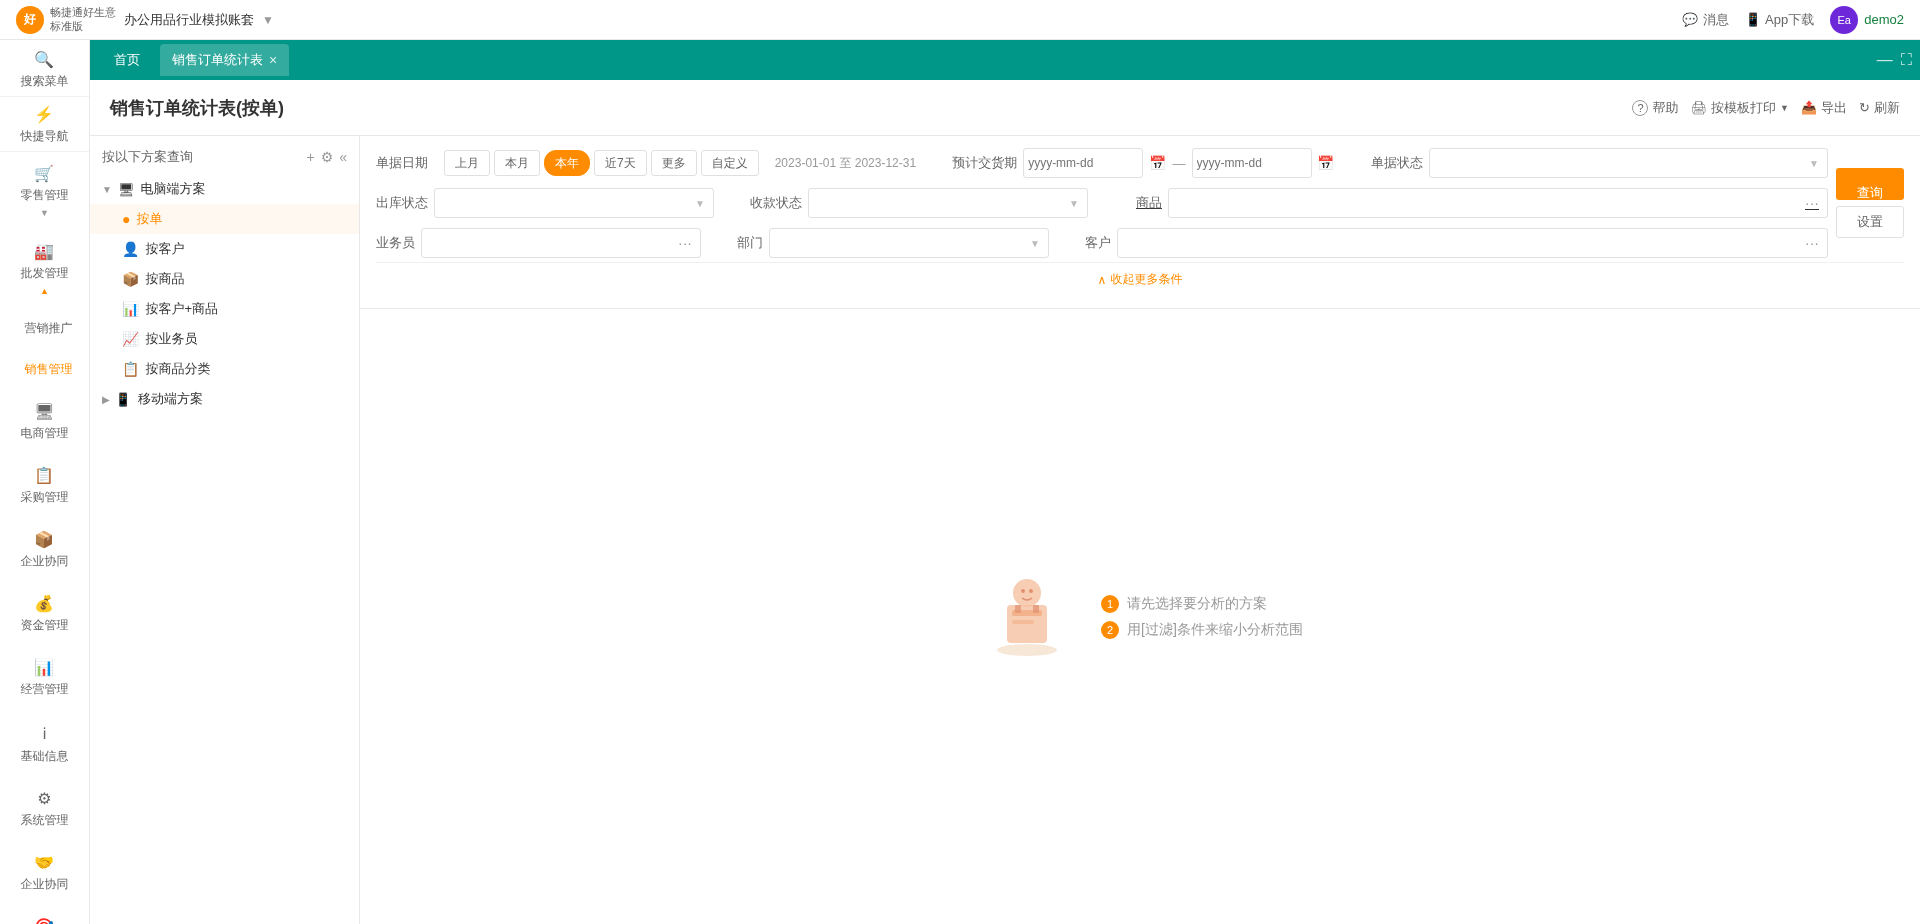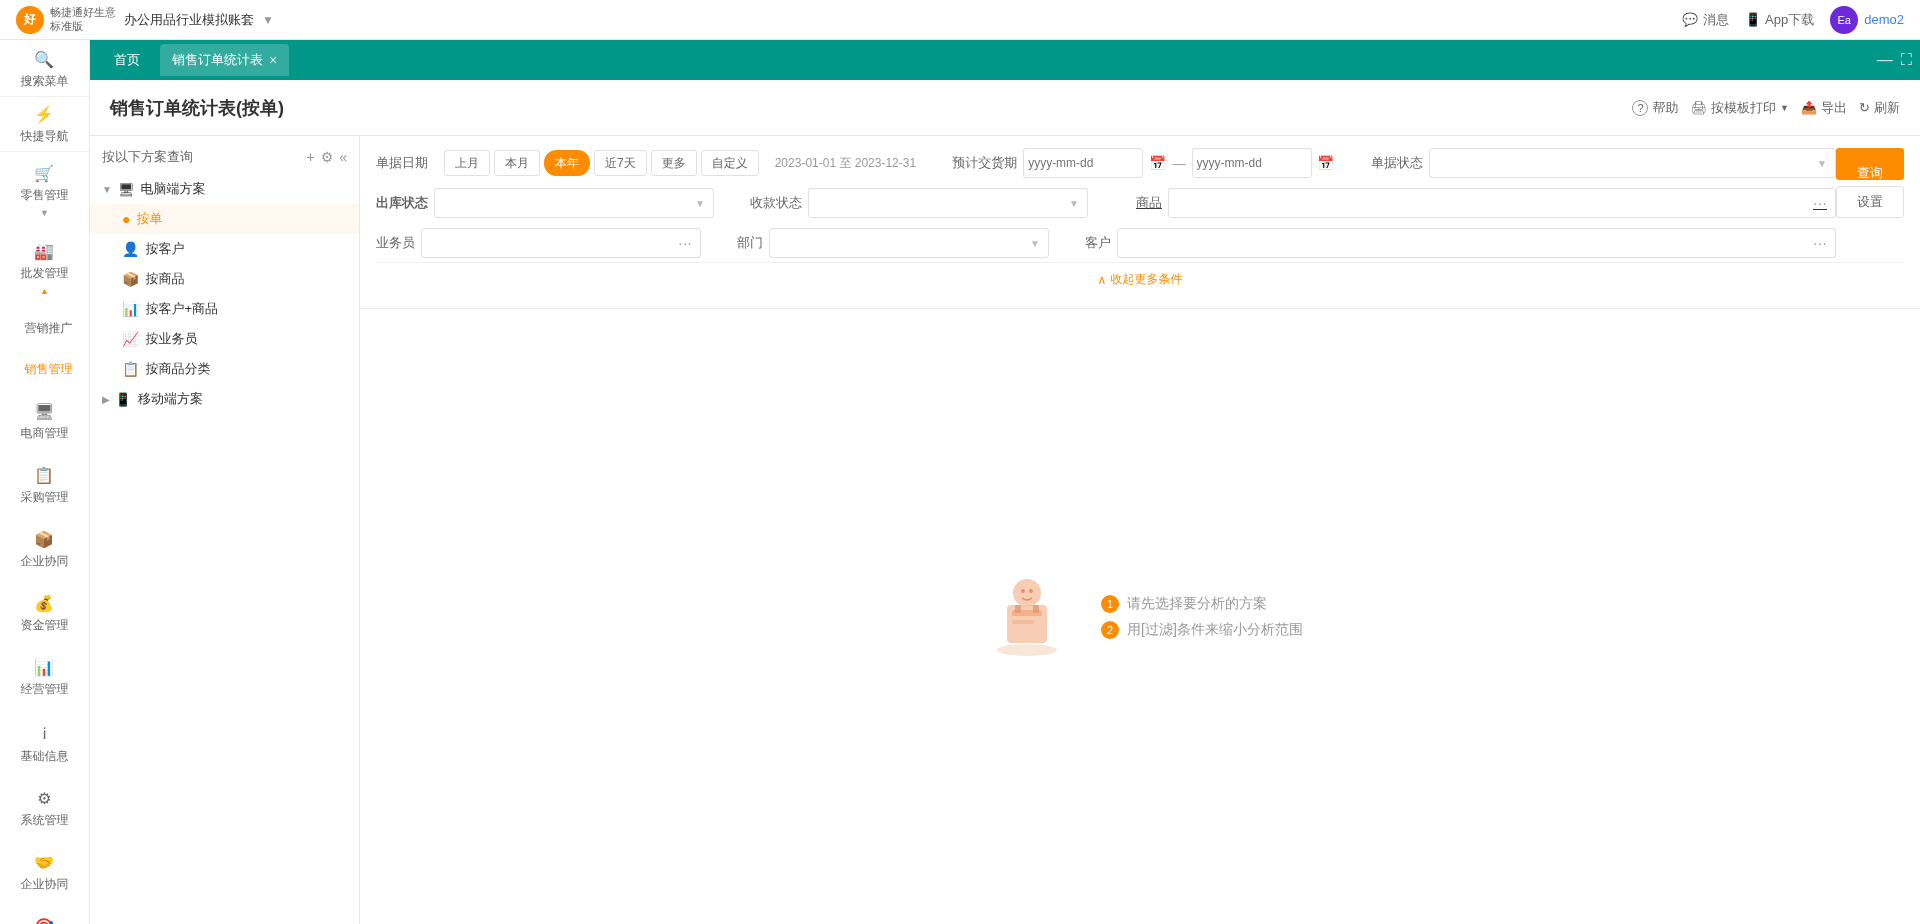--- a/index.html
+++ b/index.html
@@ -10,21 +10,21 @@
     .top-bar { height: 40px; background: #fff; display: flex; align-items: center; justify-content: space-between; padding: 0 16px; border-bottom: 1px solid #e8e8e8; z-index: 10; }
     .top-bar-left { display: flex; align-items: center; gap: 8px; }
     .logo-area { display: flex; align-items: center; gap: 6px; }
     .logo-icon { width: 28px; height: 28px; background: #ff8c00; border-radius: 50%; display: flex; align-items: center; justify-content: center; color: #fff; font-size: 12px; font-weight: bold; }
     .logo-text { font-size: 11px; color: #666; line-height: 1.2; }
     .breadcrumb-title { font-size: 13px; color: #333; }
     .breadcrumb-arrow { color: #999; font-size: 12px; }
     .top-bar-right { display: flex; align-items: center; gap: 16px; }
     .top-bar-action { display: flex; align-items: center; gap: 4px; color: #666; font-size: 13px; cursor: pointer; }
     .user-avatar { width: 28px; height: 28px; border-radius: 50%; background: #6d28d9; display: flex; align-items: center; justify-content: center; color: #fff; font-size: 11px; }
-    .user-name { font-size: 13px; color: #3b82f6; }
+    .user-name { font-size: 13px; color: #15803d; }
 
     
     .main-layout { display: flex; flex: 1; overflow: hidden; }
 
     
     .sidebar { width: 90px; background: #fff; border-right: 1px solid #e8e8e8; display: flex; flex-direction: column; overflow-y: auto; flex-shrink: 0; }
     .sidebar-item { display: flex; flex-direction: column; align-items: center; padding: 12px 4px; cursor: pointer; color: #666; font-size: 12px; gap: 4px; }
     .sidebar-item.active { color: #ff8c00; }
     .sidebar-item-icon { font-size: 16px; }
     .sidebar-search { display: flex; flex-direction: column; align-items: center; padding: 10px 4px 6px; cursor: pointer; color: #666; font-size: 12px; gap: 4px; border-bottom: 1px solid #f0f0f0; }
@@ -88,21 +88,21 @@
 
     
     .query-buttons { display: flex; flex-direction: column; gap: 6px; margin-left: auto; }
     .btn-query { height: 32px; padding: 16px 20px; background: #ff8c00; color: #fff; border: none; border-radius: 3px; font-size: 13px; cursor: pointer; }
     .btn-reset { height: 32px; padding: 0 20px; background: #fff; color: #666; border: 1px solid #e0e0e0; border-radius: 3px; font-size: 13px; cursor: pointer; }
 
     
     .dropdown-arrow { color: #bbb; font-size: 10px; }
 
     
-    .filter-and-buttons { display: flex; align-items: flex-start; }
+    .filter-and-buttons { display: flex; align-items: center; gap: 8px; }
     .filter-fields { flex: 1; }
 
     .select-box { height: 30px; border: 1px solid #e0e0e0; border-radius: 3px; padding: 0 8px; font-size: 13px; color: #999; background: #fff; min-width: 200px; display: flex; align-items: center; justify-content: space-between; cursor: pointer; flex: 1; }
     .select-box-wide { min-width: 280px; }
   </style>
 </head>
 <body>
 
 <div class="app-container">
 
@@ -328,21 +328,21 @@
                   <div style="margin-left:20px;display:flex;align-items:center;gap:6px;flex:1;">
                     <span class="filter-label">单据状态</span>
                     <div class="select-box" style="flex:1;">
                       <span></span>
                       <span class="dropdown-arrow">▼</span>
                     </div>
                   </div>
                 </div>
 
                 <div class="filter-row">
-                  <div style="display:flex;align-items:center;gap:6px;font-weight:bold;">
+                  <div style="display:flex;align-items:center;gap:6px;">
                     <span class="filter-label">出库状态</span>
                     <div class="select-box select-box-wide">
                       <span></span>
                       <span class="dropdown-arrow">▼</span>
                     </div>
                   </div>
 
                   <div style="display:flex;align-items:center;gap:6px;margin-left:20px;">
                     <span class="filter-label">收款状态</span>
                     <div class="select-box select-box-wide">

